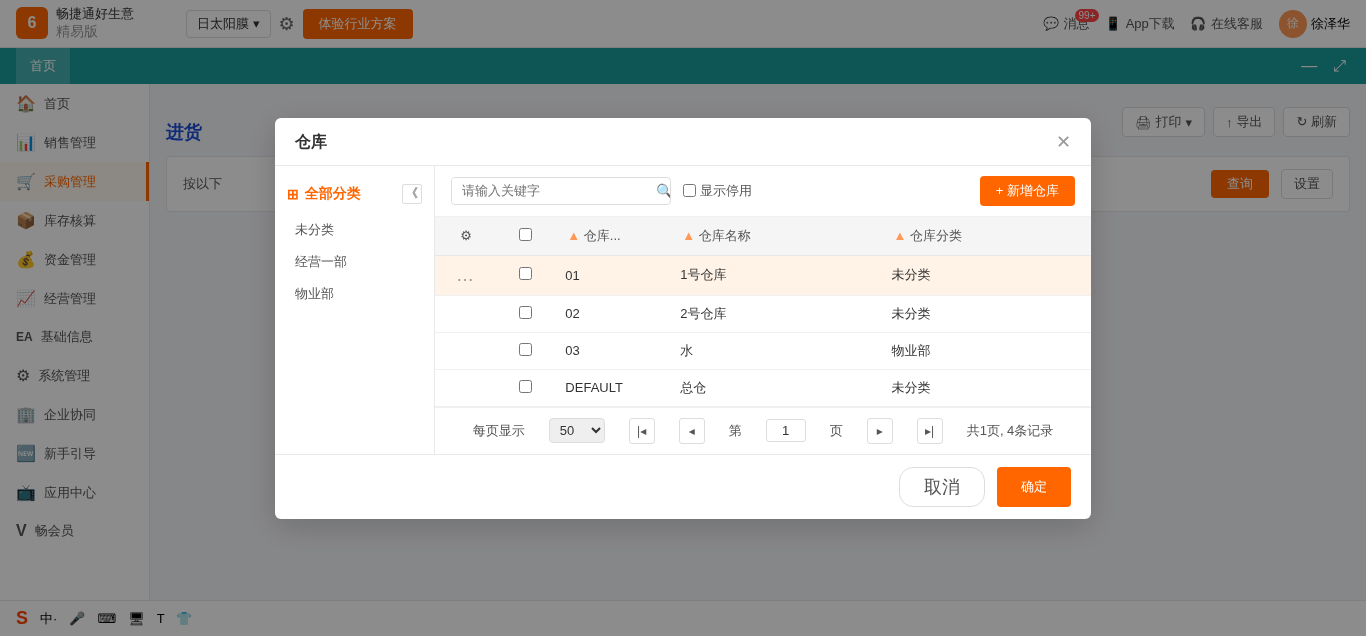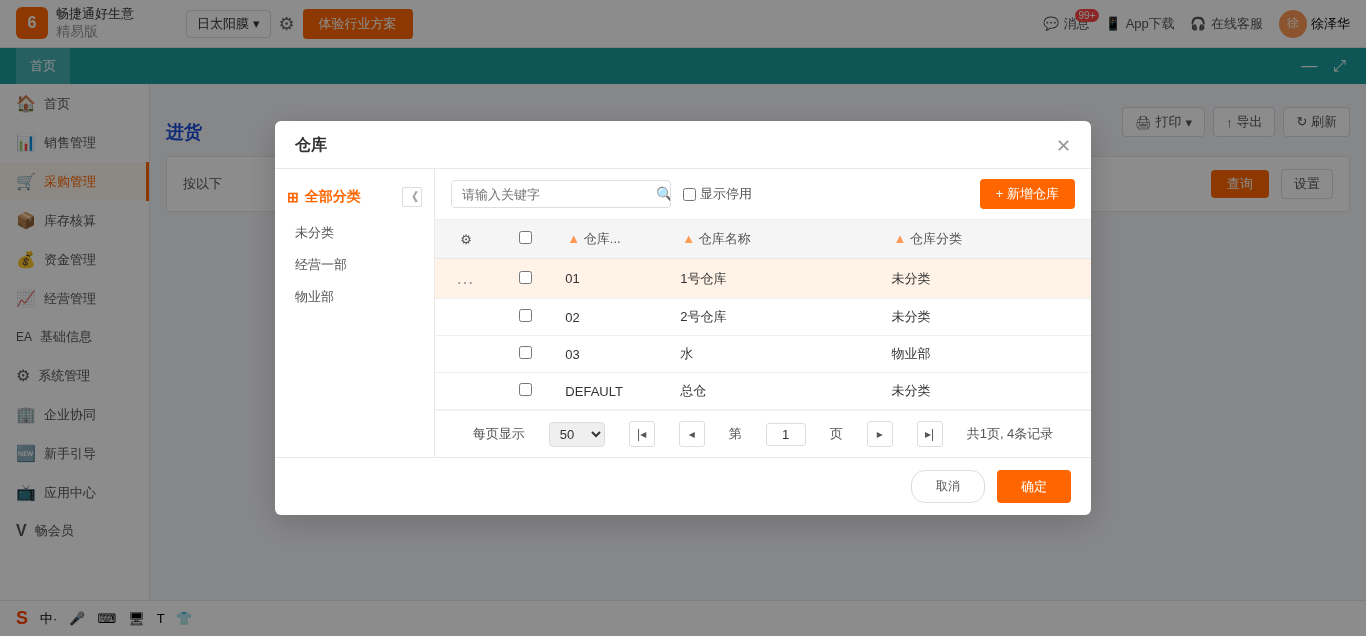--- a/index.html
+++ b/index.html
@@ -256,21 +256,21 @@
     }
     .pagination-info { color: #555; font-size: 13px; }
 
     
     .modal-footer {
       display: flex; justify-content: flex-end; gap: 12px; padding: 12px 20px;
       border-top: 1px solid #e8e8e8;
     }
     .btn-cancel {
       border: 1px solid #ddd; background: #fff; color: #555; border-radius: 14px;
-      padding: 7px 24px; cursor: pointer; font-size: 12px;
+      padding: 7px 24px; cursor: pointer; font-size: 18px;
     }
     .btn-confirm {
       background: #ff6600; color: #fff; border: none; border-radius: 4px;
       padding: 7px 24px; cursor: pointer; font-size: 13px;
     }
 
     
     .bottom-bar {
       position: fixed; bottom: 0; left: 0; width: 1366px; height: 36px;
       background: #fff; border-top: 1px solid #e8e8e8;
@@ -355,21 +355,21 @@
     </div>
     <div class="sidebar-item">
       <span class="sidebar-icon">💰</span>
       <span>资金管理</span>
     </div>
     <div class="sidebar-item">
       <span class="sidebar-icon">📈</span>
       <span>经营管理</span>
     </div>
     <div class="sidebar-item">
-      <span class="sidebar-icon" style="font-size:12px;font-weight:normal;">EA</span>
+      <span class="sidebar-icon" style="font-size:12px;font-weight:bold;">EA</span>
       <span>基础信息</span>
     </div>
     <div class="sidebar-item">
       <span class="sidebar-icon">⚙</span>
       <span>系统管理</span>
     </div>
     <div class="sidebar-item">
       <span class="sidebar-icon">🏢</span>
       <span>企业协同</span>
     </div>

